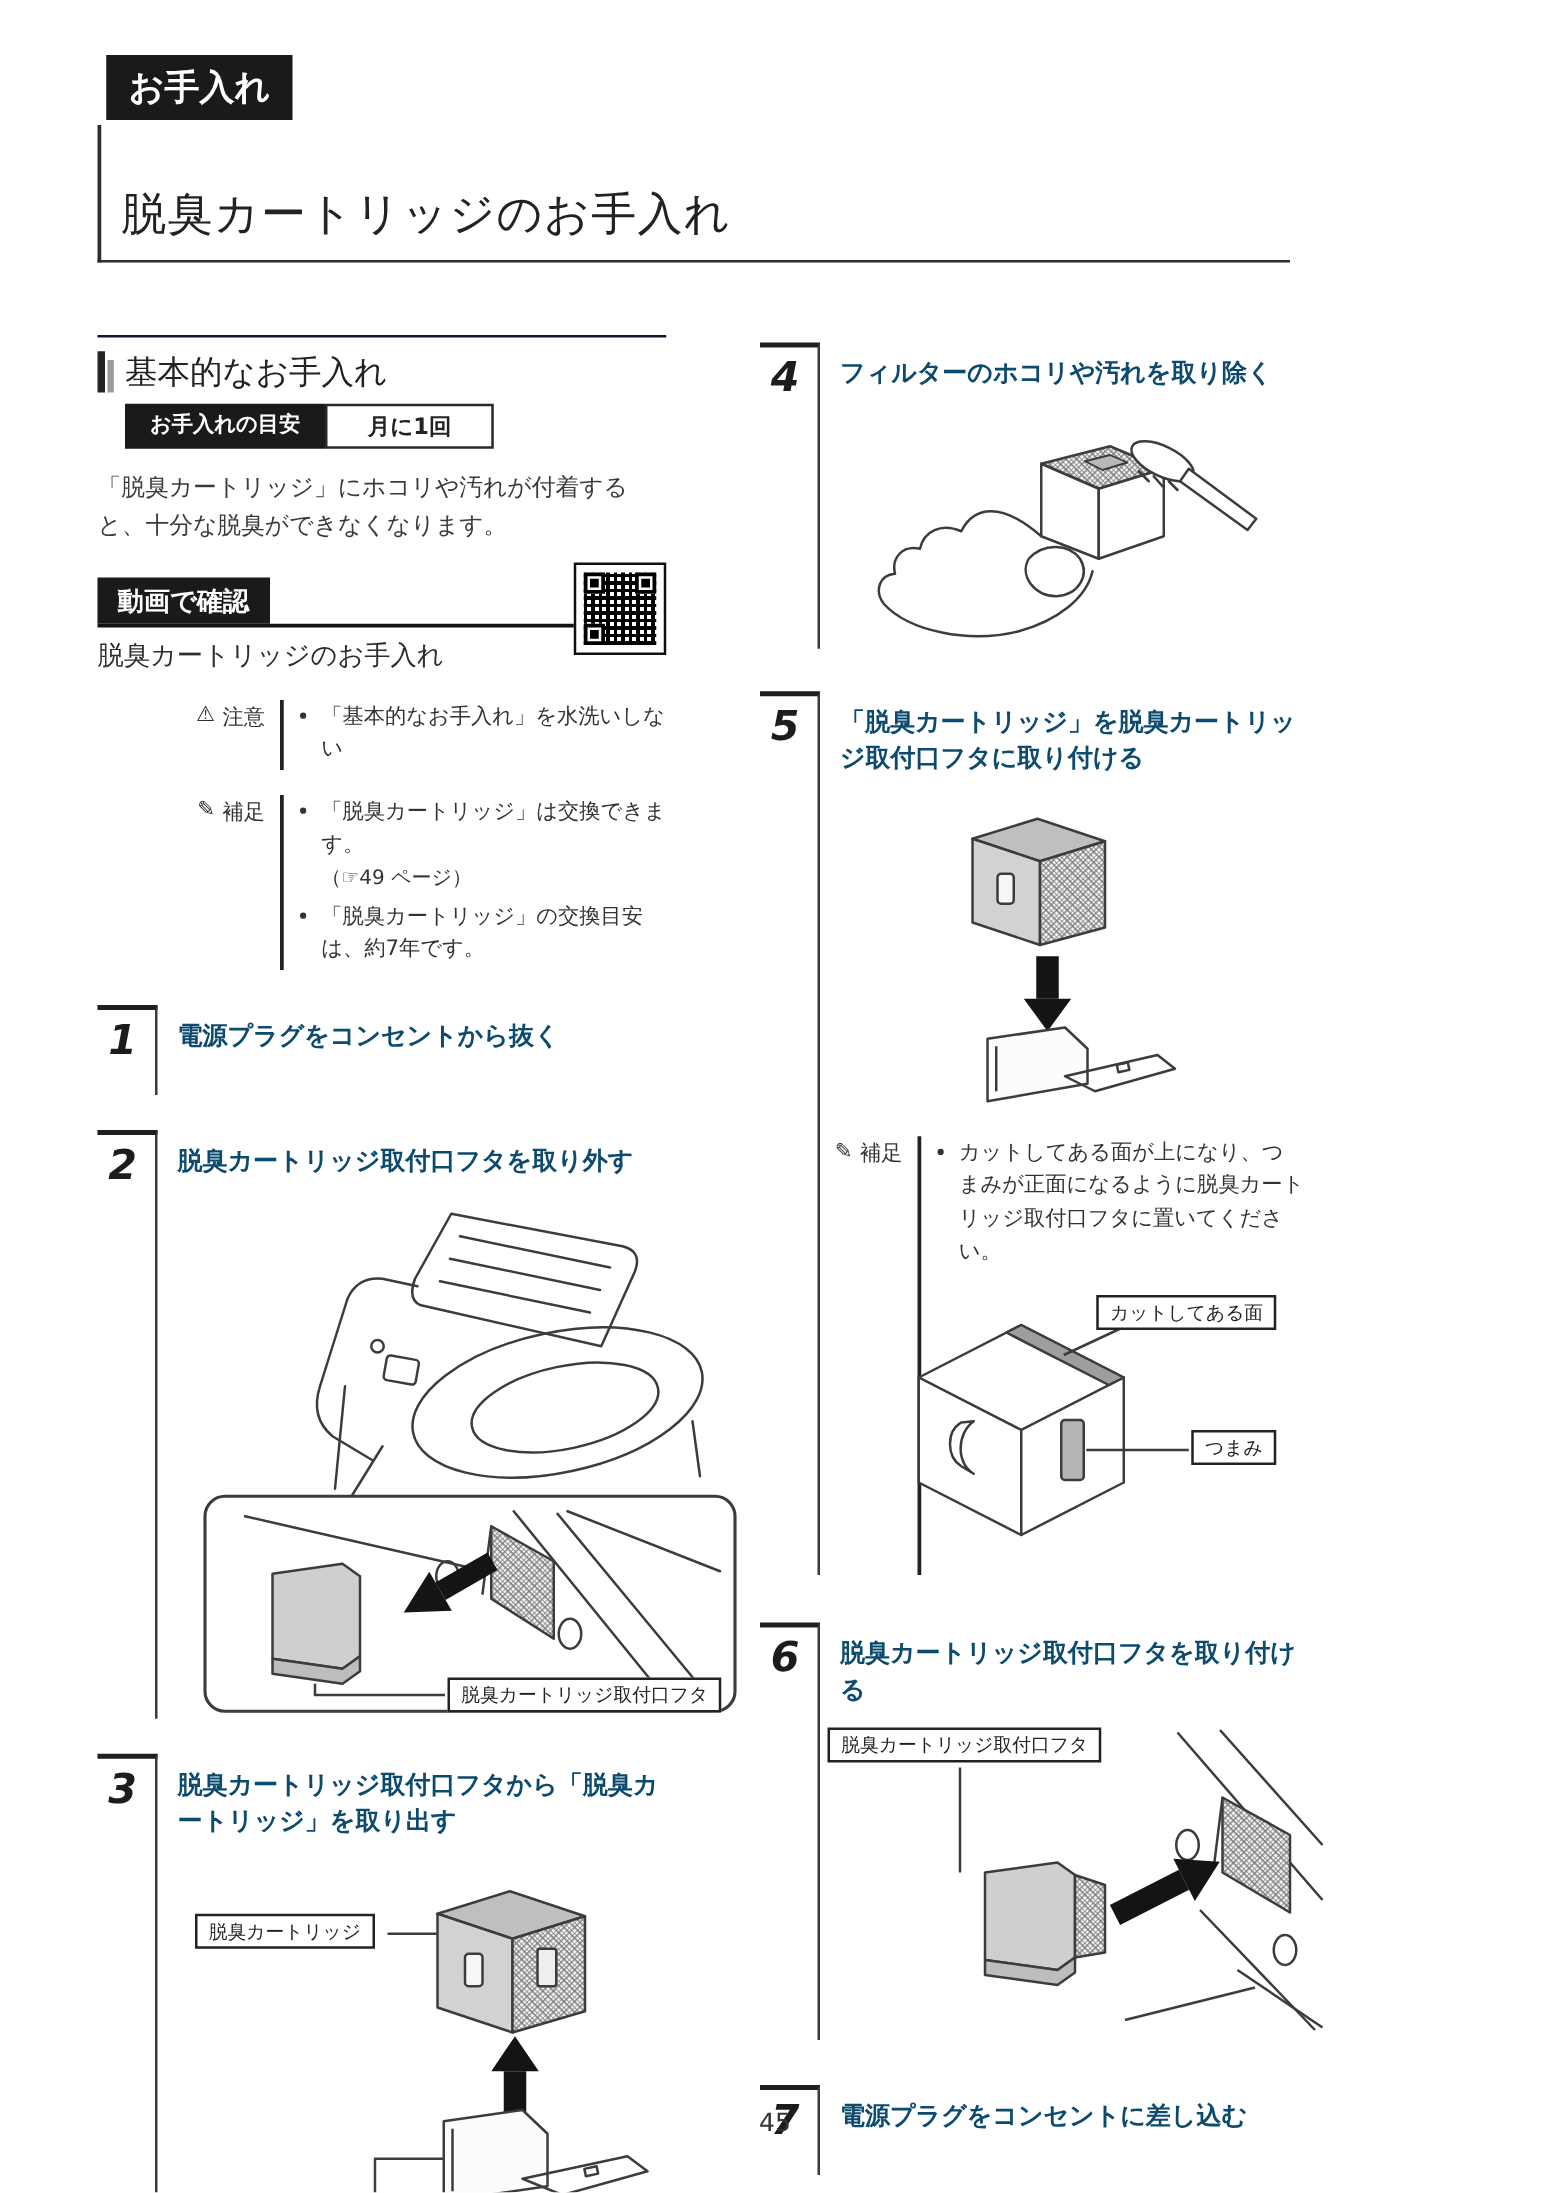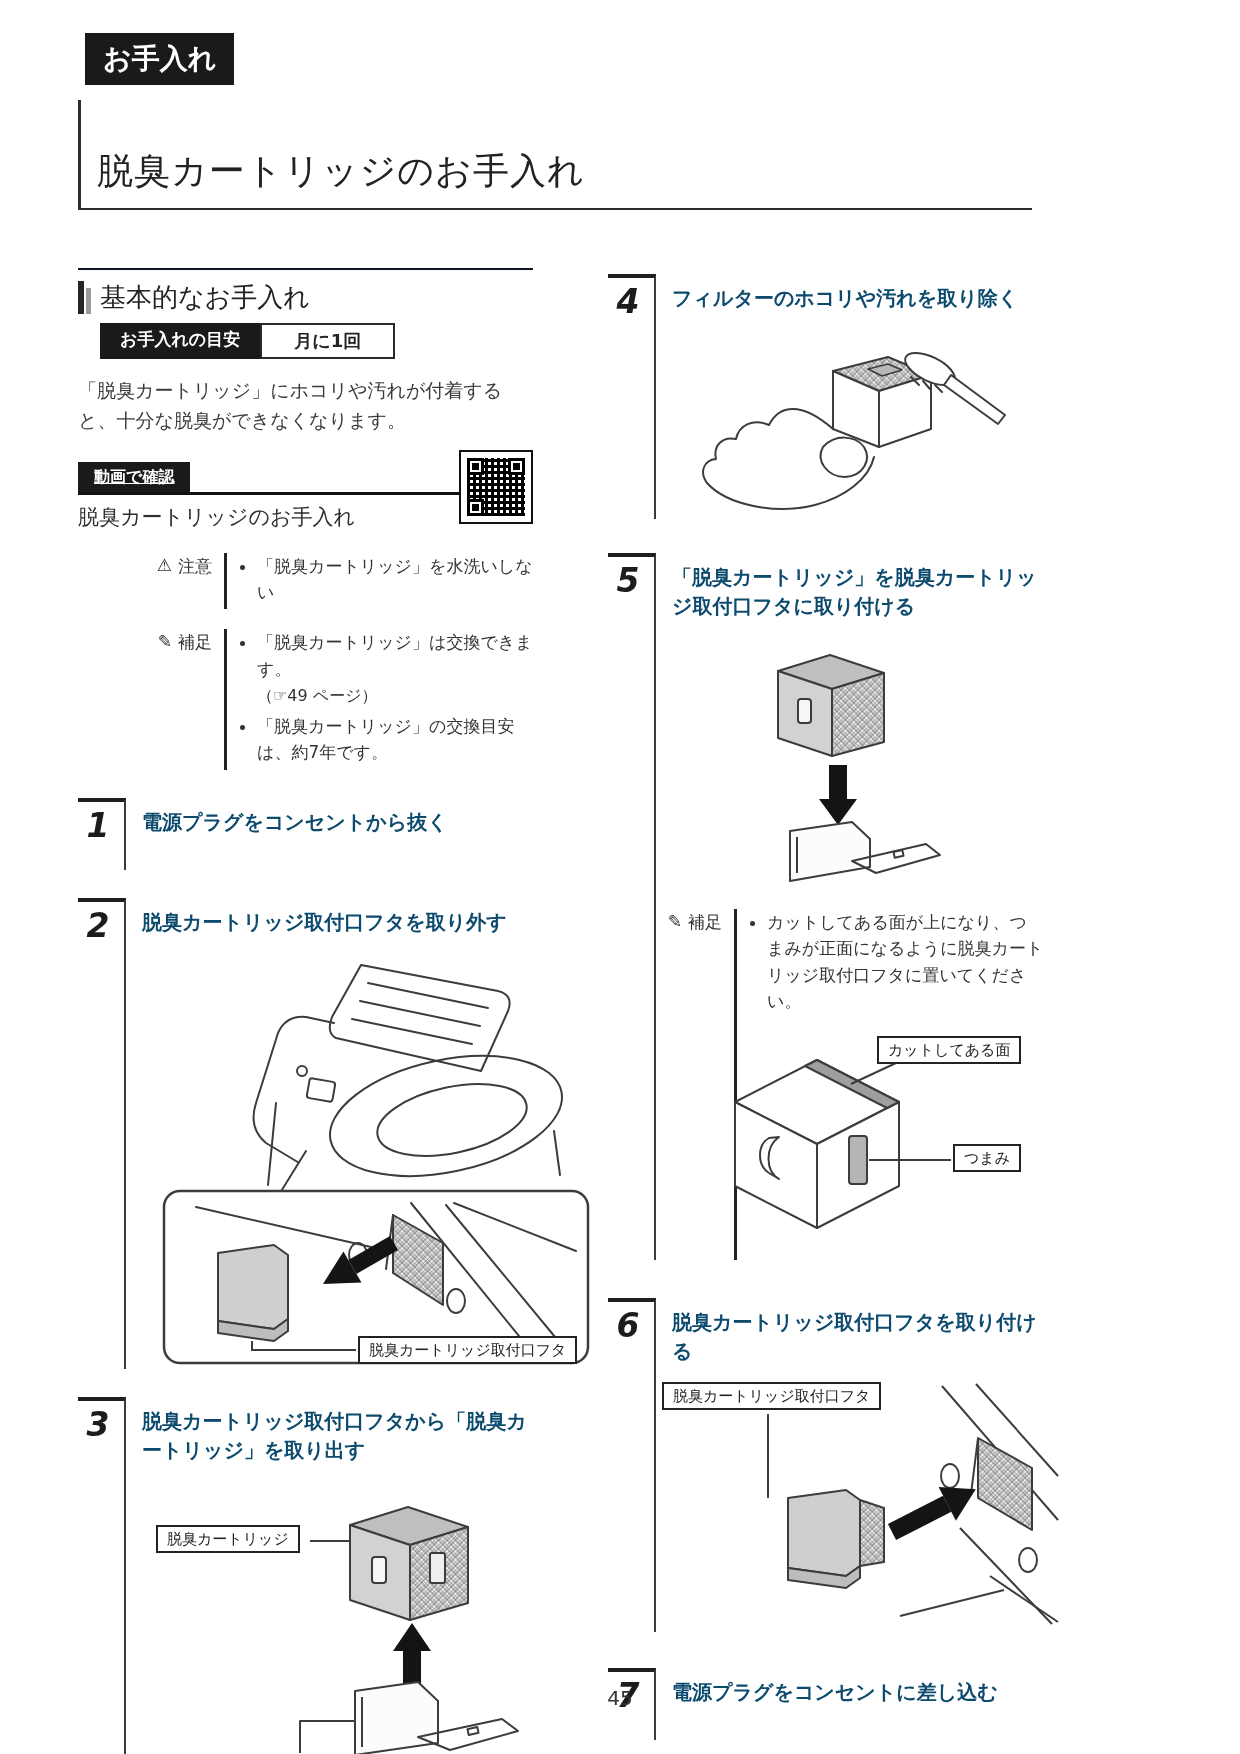--- a/index.html
+++ b/index.html
@@ -1,21 +1,21 @@
 <!DOCTYPE html>
 <html><head>
 <meta charset="utf-8">
 <style>
   * { margin:0; padding:0; box-sizing:border-box; }
   html,body { background:#ffffff; }
   body { font-family:"DejaVu Sans","Liberation Sans",sans-serif; color:#2b2b2b; }
   .page { position:relative; width:1240px; height:1754px; background:#fff; overflow:hidden; }
 
   
-  .tab { position:absolute; left:85px; top:33px; min-width:148px; height:52px;
+  .tab { position:absolute; left:85px; top:44px; min-width:148px; height:52px;
          background:#1a1a1a; color:#fff; font-size:28px; font-weight:700;
          display:flex; align-items:center; justify-content:center; padding:0 18px; }
   .title-block { position:absolute; left:78px; top:100px; width:954px; height:110px;
          border-left:3px solid #2e2e2e; border-bottom:2px solid #2e2e2e;
          display:flex; align-items:flex-end; padding:0 0 12px 16px; }
   .title-block h1 { font-size:36px; font-weight:400; color:#222; letter-spacing:1px; }
 
   
   .col-left  { position:absolute; left:78px;  top:268px; width:455px; }
   .col-right { position:absolute; left:608px; top:268px; width:432px; }
@@ -28,21 +28,21 @@
 
   .guide { display:flex; align-items:stretch; width:fit-content; margin:8px 0 0 22px; }
   .guide-label { background:#1a1a1a; color:#fff; font-weight:700; font-size:17px; padding:5px 20px; }
   .guide-value { border:2px solid #2a2a2a; font-size:18px; font-weight:700; padding:4px 32px; color:#222; }
 
   .intro { margin-top:16px; font-size:19px; line-height:1.6; color:#3a3a3a; }
 
   .video { position:relative; margin-top:26px; }
   .video-head { border-bottom:3px solid #111; width:382px; }
   .video-label { display:inline-block; background:#1a1a1a; color:#fff; font-weight:700;
-                 font-size:16px; padding:5px 16px 4px;text-decoration:underline; }
+                 font-size:21px; padding:5px 16px 4px; }
   .video-caption { font-size:21px; margin-top:8px; color:#2e2e2e; }
   .qr { position:absolute; top:-12px; right:0; width:74px; height:74px; border:2px solid #111;
         background:#fff; padding:6px; }
   .qr-inner { position:relative; width:100%; height:100%;
         background: repeating-linear-gradient(0deg,#000 0 3px,transparent 3px 6px),
                     repeating-linear-gradient(90deg,#000 0 3px,#fff 3px 6px); }
   .qf { position:absolute; width:17px; height:17px; border:3px solid #000; background:#fff; }
   .qf::after { content:""; position:absolute; inset:2px; background:#000; }
   .qf.tl { left:0; top:0; } .qf.tr { right:0; top:0; } .qf.bl { left:0; bottom:0; }
 
@@ -116,21 +116,21 @@
       </div>
     </div>
 
     <div class="advice first">
       <div class="advice-head">
         <span class="advice-icon">⚠</span>
         <span>注意</span>
       </div>
       <div class="advice-body">
         <ul>
-          <li>「脱臭カートリッジ」を水洗いしない</li>
+          <li>「基本的なお手入れ」を水洗いしない</li>
         </ul>
       </div>
     </div>
 
     <div class="advice">
       <div class="advice-head">
         <span class="advice-icon">✎</span>
         <span>補足</span>
       </div>
       <div class="advice-body">

